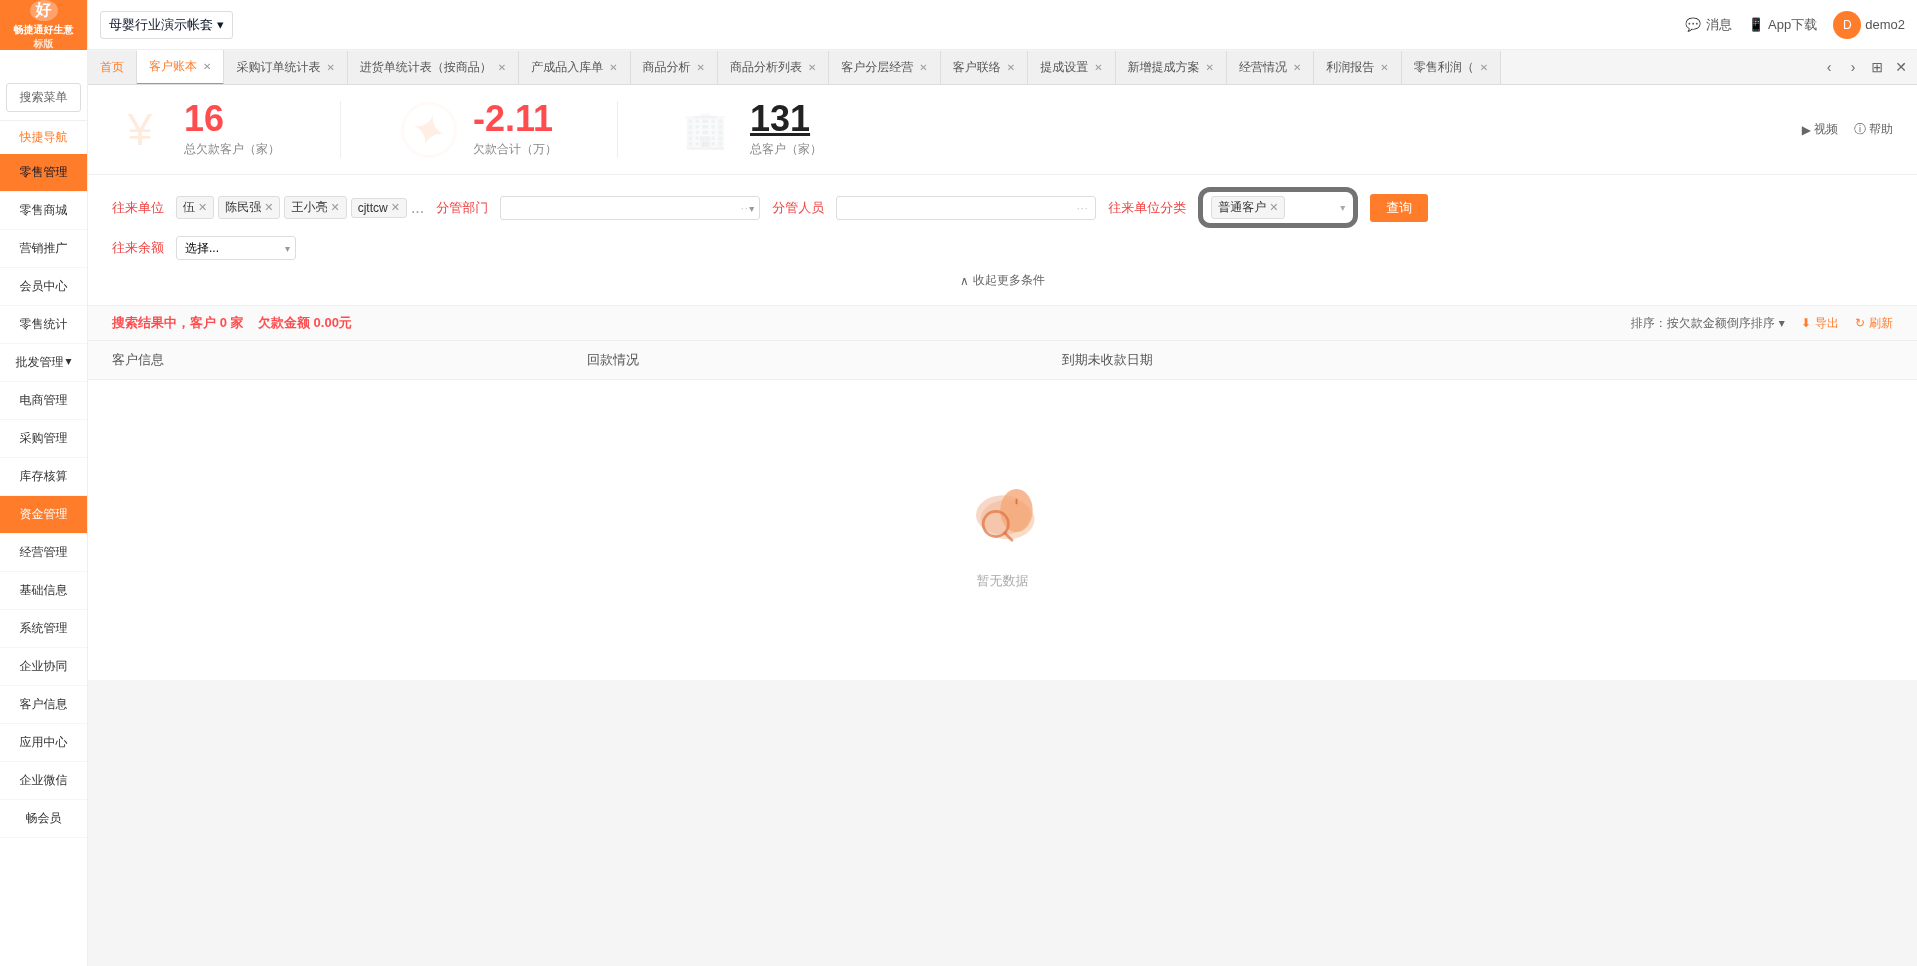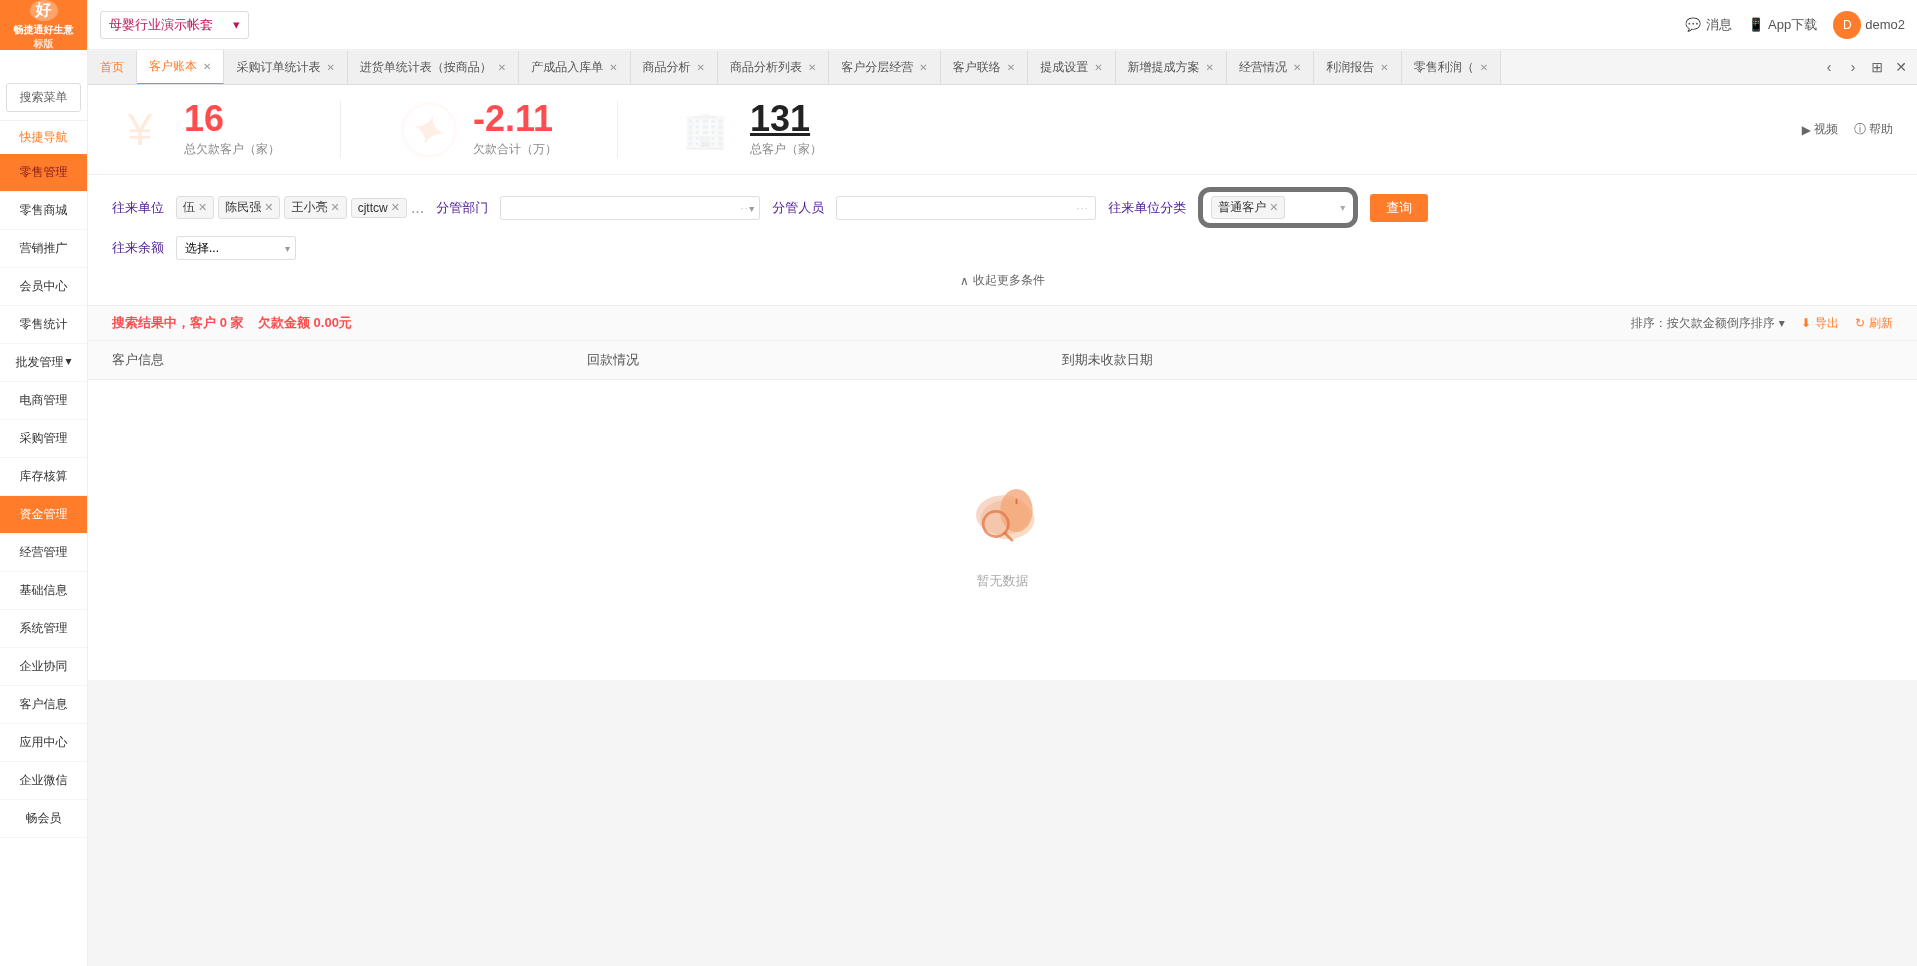--- a/index.html
+++ b/index.html
@@ -5,31 +5,31 @@
     * { box-sizing: border-box; margin: 0; padding: 0; }
     body { font-family: "Microsoft YaHei", "PingFang SC", sans-serif; font-size: 13px; background: #f5f5f5; display: flex; height: 100vh; overflow: hidden; }
 
     
     .sidebar { width: 88px; background: #fff; display: flex; flex-direction: column; border-right: 1px solid #eee; flex-shrink: 0; }
     .sidebar-logo { background: #ff7c2a; height: 50px; display: flex; align-items: center; justify-content: center; color: #fff; font-size: 12px; font-weight: bold; flex-direction: column; padding: 4px; }
     .sidebar-logo .logo-icon { width: 28px; height: 28px; background: rgba(255,255,255,0.3); border-radius: 50%; display: flex; align-items: center; justify-content: center; font-size: 16px; margin-bottom: 2px; }
     .sidebar-search { padding: 8px 6px; border-bottom: 1px solid #f0f0f0; margin-top: 25px; }
     .sidebar-search-btn { width: 100%; background: #fff; border: 1px solid #ddd; border-radius: 3px; padding: 5px 4px; font-size: 12px; cursor: pointer; color: #666; text-align: center; }
     .sidebar-nav-item { padding: 10px 6px; text-align: center; font-size: 12px; color: #333; cursor: pointer; border-bottom: 1px solid #f5f5f5; }
-    .sidebar-nav-item.active { background: #ff7c2a; color: #7f1d1d; }
+    .sidebar-nav-item.active { background: #ff7c2a; color: #0f172a; }
     .sidebar-nav-item.has-arrow { display: flex; justify-content: center; gap: 2px; }
     .sidebar-quick-nav { padding: 8px 6px; font-size: 12px; color: #ff7c2a; text-align: center; cursor: pointer; }
 
     
     .main { flex: 1; display: flex; flex-direction: column; overflow: hidden; }
 
     
     .top-header { background: #fff; height: 50px; display: flex; align-items: center; justify-content: space-between; padding: 0 12px; border-bottom: 1px solid #eee; flex-shrink: 0; }
     .top-header-left { display: flex; align-items: center; gap: 8px; }
-    .workspace-selector { display: flex; align-items: center; gap: 20px; font-size: 13px; color: #be185d; cursor: pointer; padding: 4px 8px; border: 1px solid #ddd; border-radius: 3px; }
+    .workspace-selector { display: flex; align-items: center; gap: 4px; font-size: 13px; color: #0f172a; cursor: pointer; padding: 4px 8px; border: 1px solid #ddd; border-radius: 3px; }
     .top-header-right { display: flex; align-items: center; gap: 16px; font-size: 13px; color: #555; }
     .header-action { display: flex; align-items: center; gap: 4px; cursor: pointer; }
     .avatar { width: 28px; height: 28px; border-radius: 50%; background: #ff7c2a; display: flex; align-items: center; justify-content: center; color: #fff; font-size: 12px; }
 
     
     .tab-bar { background: #f5f5f5; display: flex; align-items: center; border-bottom: 1px solid #ddd; flex-shrink: 0; overflow: hidden; }
     .tab-item { display: flex; align-items: center; gap: 4px; padding: 8px 12px; font-size: 12px; color: #555; cursor: pointer; white-space: nowrap; border-right: 1px solid #ddd; background: #f0f0f0; }
     .tab-item.active { background: #fff; color: #ff7c2a; border-bottom: 2px solid #ff7c2a; margin-bottom: -1px; }
     .tab-item.home { color: #ff7c2a; }
     .tab-close { font-size: 10px; color: #999; margin-left: 2px; }
@@ -38,21 +38,21 @@
 
     
     .page-content { flex: 1; overflow: auto; background: #f5f5f5; padding: 0; }
 
     
     .stats-bar { background: #fff; display: flex; align-items: center; padding: 16px 24px; border-bottom: 1px solid #eee; gap: 0; }
 
     
     .filters-area { background: #fff; padding: 12px 24px; border-bottom: 1px solid #eee; }
     .filter-row { display: flex; align-items: center; gap: 12px; margin-bottom: 8px; flex-wrap: wrap; }
-    .filter-label { font-size: 13px; color: #4c1d95; white-space: nowrap; }
+    .filter-label { font-size: 13px; color: #ef4444; white-space: nowrap; }
     .filter-tags { display: flex; align-items: center; gap: 4px; flex-wrap: wrap; }
     .filter-tag { display: flex; align-items: center; gap: 3px; background: #f5f5f5; border: 1px solid #ddd; border-radius: 3px; padding: 2px 6px; font-size: 12px; color: #333; }
     .filter-tag .remove { cursor: pointer; color: #999; font-size: 11px; }
     .filter-select { border: 1px solid #ddd; border-radius: 3px; padding: 4px 24px 4px 8px; font-size: 12px; background: #fff; cursor: pointer; min-width: 120px; appearance: none; position: relative; }
     .filter-select-wrap { position: relative; display: inline-block; }
     .filter-select-wrap::after { content: '▾'; position: absolute; right: 6px; top: 50%; transform: translateY(-50%); color: #999; font-size: 10px; pointer-events: none; }
     .filter-input-wide { border: 1px solid #ddd; border-radius: 3px; padding: 4px 28px 4px 8px; font-size: 12px; min-width: 200px; }
     .filter-dots { font-size: 16px; color: #999; cursor: pointer; }
     .collapse-btn { display: flex; align-items: center; gap: 4px; font-size: 12px; color: #666; cursor: pointer; margin: 0 auto; padding: 4px 12px; }
 

